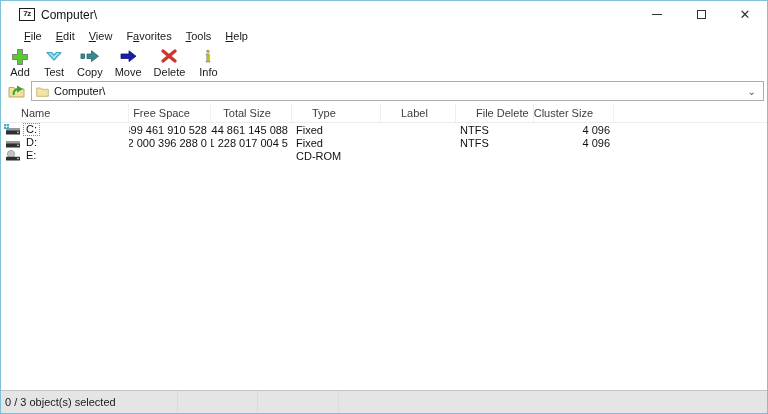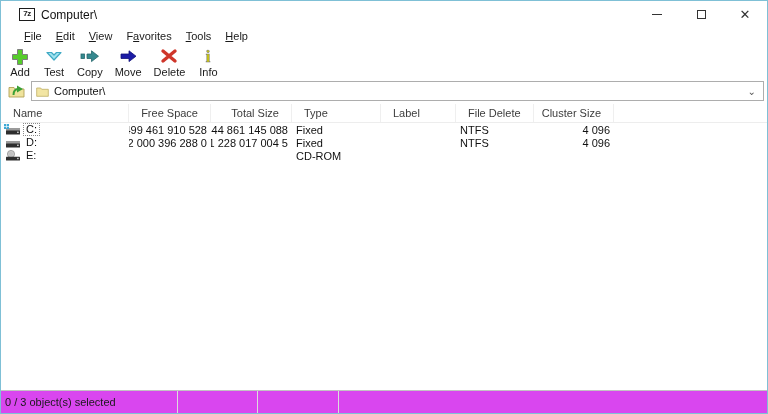--- a/index.html
+++ b/index.html
@@ -44,35 +44,35 @@
     flex:1; height:20px; border:1px solid #adadad; background:#fff;
     display:flex; align-items:center; padding:0 4px; margin-left:3px;
   }
   .combo .ctext { margin-left:5px; color:#111; }
   .combo .chev { margin-left:auto; color:#555; font-size:10px; padding-right:3px; }
 
   
   .list { flex:1; background:#fff; display:flex; flex-direction:column; overflow:hidden; }
   .grid-row { display:grid; grid-template-columns:128px 82px 81px 89px 75px 78px 80px minmax(0,1fr); }
   .lheader { height:19px; border-bottom:1px solid #ededed; flex:0 0 auto; }
-  .hcell { display:flex; align-items:center; padding:0 12px; color:#3c3c3c;
+  .hcell { display:flex; align-items:center; padding:0 20px; color:#3c3c3c;
     border-right:1px solid #efefef; overflow:hidden; white-space:nowrap; }
   .hcell.r { justify-content:flex-end; }
   .hcell.spacer { border-right:none; }
   .trow { height:13px; }
   .cell { display:flex; align-items:center; padding:0 4px; overflow:hidden; white-space:nowrap; color:#111; }
   .cell.r { justify-content:flex-end; }
   .cell.name { padding-left:3px; }
   .nlabel { padding:0 2px; border:1px dotted transparent; line-height:11px; }
   .nlabel.focused { border-color:#8a8a8a; }
   .dicon { width:17px; height:12px; margin-right:2px; flex:0 0 auto; }
   .filler { flex:1; background:#fff; }
 
   
-  .statusbar { height:23px; background:#d946ef; border-top:1px solid #c3c3c3;
+  .statusbar { height:23px; background:#e5e5e5; border-top:1px solid #c3c3c3;
     display:flex; align-items:stretch; flex:0 0 auto; }
   .spanel { border-right:1px solid #dcdcdc; display:flex; align-items:center; padding-left:4px; color:#1a1a1a; }
   .sp0 { width:177px; } .sp1 { width:80px; } .sp2 { width:81px; }
   .sp3 { flex:1; border-right:none; }
 </style>
 </head>
 <body>
 
 <div class="window">
 

